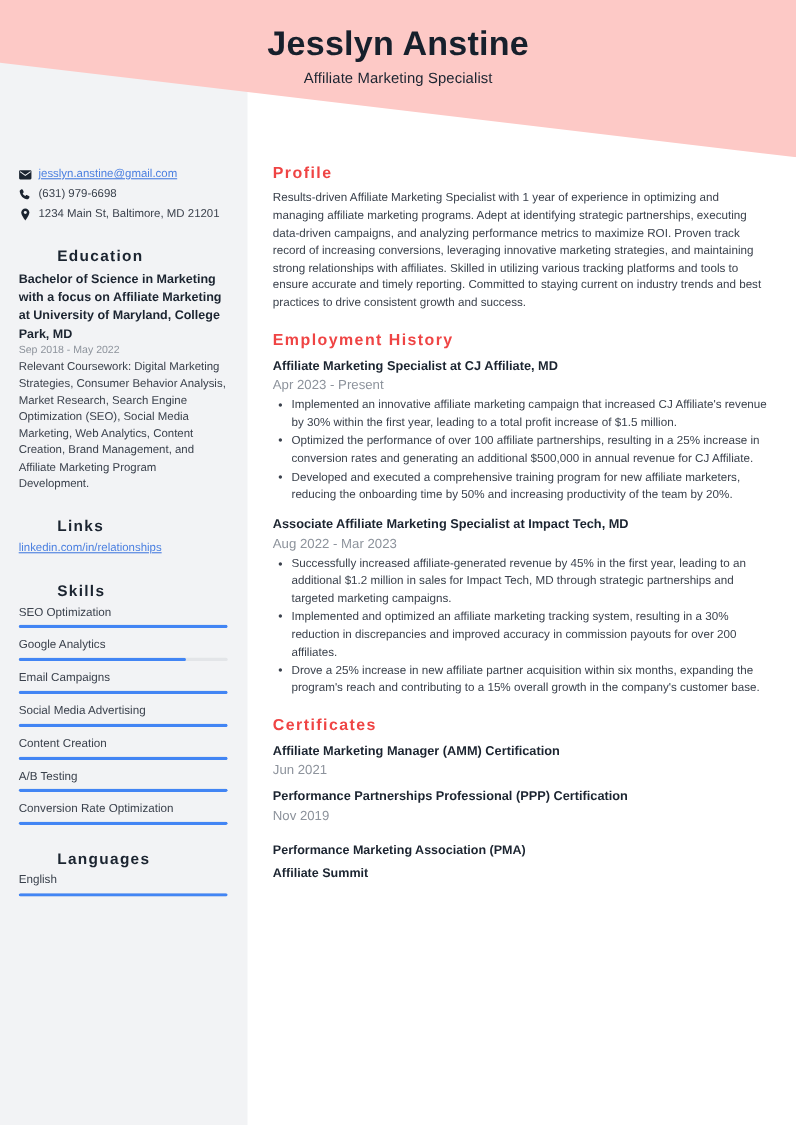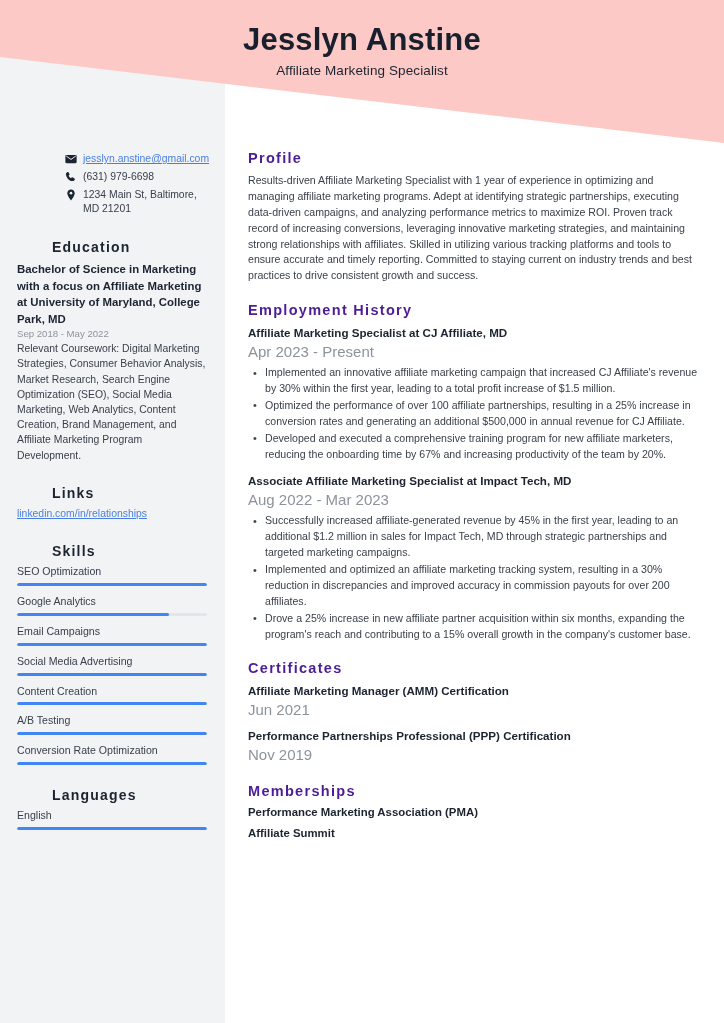--- a/index.html
+++ b/index.html
@@ -78,59 +78,58 @@
     left: 248px;
     top: 150px;
     width: 452px;
     z-index: 2;
   }
 
   
   .sec-title {
     font-size: 14.5px;
     font-weight: 700;
-    color: #4c1d95;
+    color: #ef4444;
     letter-spacing: 1.3px;
     margin: 0 0 7px 0;
   }
   .side-sec-title {
     font-size: 14px;
     font-weight: 700;
     color: #1b2430;
     letter-spacing: 1.2px;
     margin: 0 0 6px 0;
     padding-left: 35px;
   }
   .entry-title {
     font-size: 11.6px;
     font-weight: 700;
     color: #1b2430;
     line-height: 1.35;
     margin: 0;
   }
   .entry-date {
-    font-size: 15px;
+    font-size: 12px;
     font-weight: 400;
     color: #8d939c;
     margin: 1px 0 3px 0;
     line-height: 1.35;
   }
   .body-text {
     font-size: 10.6px;
     color: #3a414c;
     line-height: 1.5;
     margin: 0;
   }
 
   
   .contact-row {
     display: flex;
     align-items: flex-start;
     margin-bottom: 3px;
-    margin-left: 48px;
   }
   .contact-ico {
     width: 18px;
     flex: 0 0 18px;
     padding-top: 1px;
     color: #1b2430;
     display: flex;
     justify-content: flex-start;
   }
   .contact-ico svg { display: block; }
@@ -344,21 +343,21 @@
 
     <div class="main-sec">
       <div class="sec-title">Employment History</div>
       <div id="employment-list">
           <div class="job">
             <div class="entry-title">Affiliate Marketing Specialist at CJ Affiliate, MD</div>
             <div class="entry-date">Apr 2023 - Present</div>
             <ul class="bullets">
               <li>Implemented an innovative affiliate marketing campaign that increased CJ Affiliate's revenue by 30% within the first year, leading to a total profit increase of $1.5 million.</li>
               <li>Optimized the performance of over 100 affiliate partnerships, resulting in a 25% increase in conversion rates and generating an additional $500,000 in annual revenue for CJ Affiliate.</li>
-              <li>Developed and executed a comprehensive training program for new affiliate marketers, reducing the onboarding time by 67% and increasing productivity of the team by 20%.</li>
+              <li>Developed and executed a comprehensive training program for new affiliate marketers, reducing the onboarding time by 50% and increasing productivity of the team by 20%.</li>
             </ul>
           </div>
           <div class="job">
             <div class="entry-title">Associate Affiliate Marketing Specialist at Impact Tech, MD</div>
             <div class="entry-date">Aug 2022 - Mar 2023</div>
             <ul class="bullets">
               <li>Successfully increased affiliate-generated revenue by 45% in the first year, leading to an additional $1.2 million in sales for Impact Tech, MD through strategic partnerships and targeted marketing campaigns.</li>
               <li>Implemented and optimized an affiliate marketing tracking system, resulting in a 30% reduction in discrepancies and improved accuracy in commission payouts for over 200 affiliates.</li>
               <li>Drove a 25% increase in new affiliate partner acquisition within six months, expanding the program's reach and contributing to a 15% overall growth in the company's customer base.</li>
             </ul>
@@ -374,21 +373,20 @@
             <div class="entry-date">Jun 2021</div>
           </div>
           <div class="cert">
             <div class="entry-title">Performance Partnerships Professional (PPP) Certification</div>
             <div class="entry-date">Nov 2019</div>
           </div>
         </div>
     </div>
 
     <div class="main-sec">
-      <div class="sec-title">Memberships</div>
       <div id="memberships-list">
           <div class="memb">Performance Marketing Association (PMA)</div>
           <div class="memb">Affiliate Summit</div>
         </div>
     </div>
 
   </div>
 </div>
 
 </body></html>

